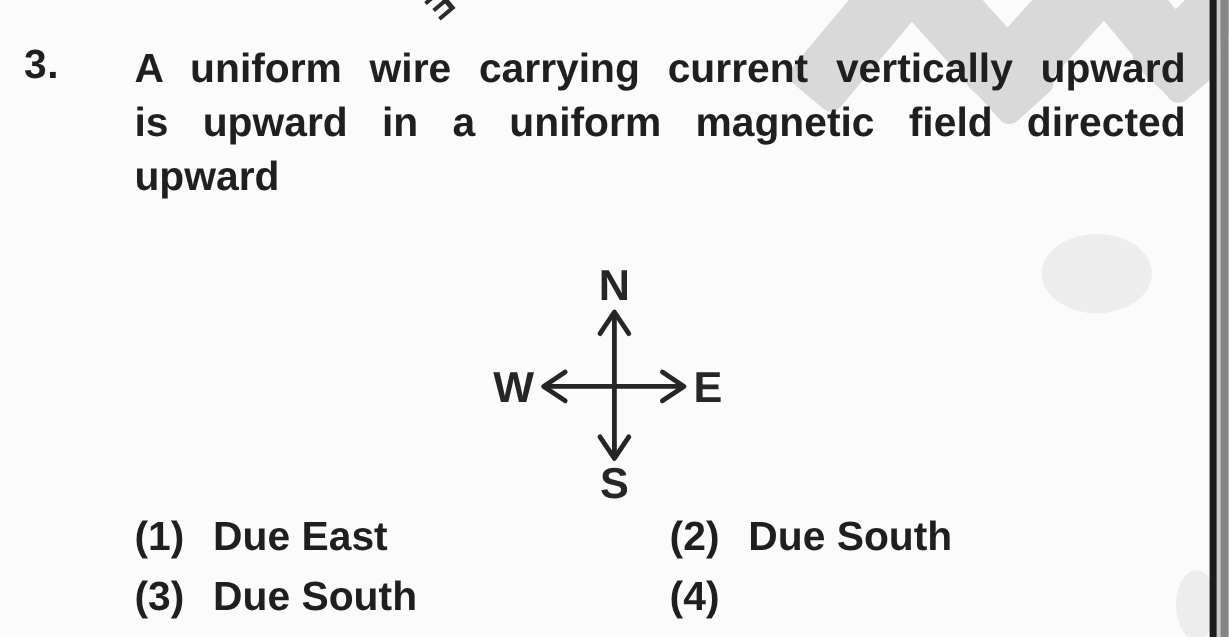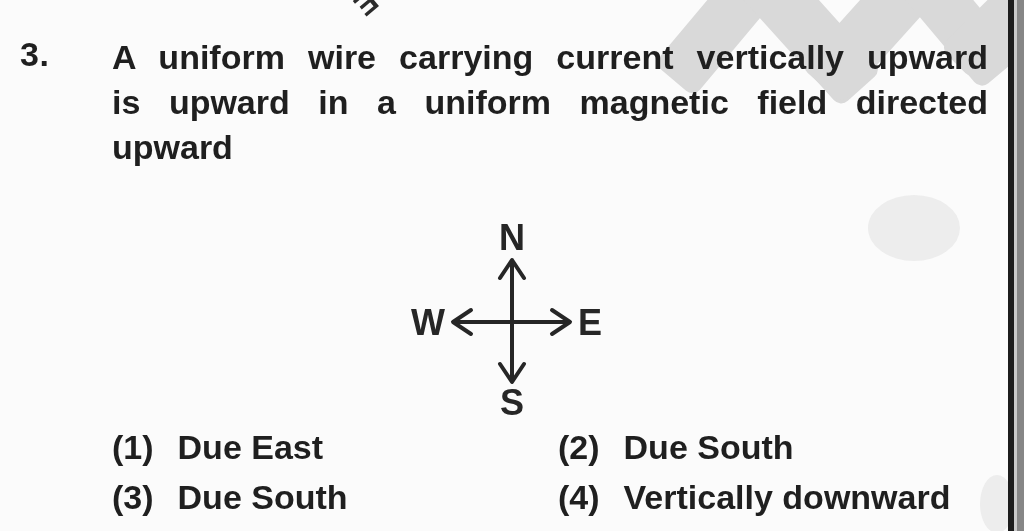--- a/index.html
+++ b/index.html
@@ -106,20 +106,19 @@
   <div class="option opt2">
     <span class="num">(2)</span>
     <span class="lbl">Due South</span>
   </div>
   <div class="option opt3">
     <span class="num">(3)</span>
     <span class="lbl">Due South</span>
   </div>
   <div class="option opt4">
     <span class="num">(4)</span>
-    <span class="lbl">Vertically downward</span>
   </div>
 
   <div class="edge-black"></div>
   <div class="edge-light"></div>
   <div class="edge-gray"></div>
 
 </div>
 
 </body></html>

